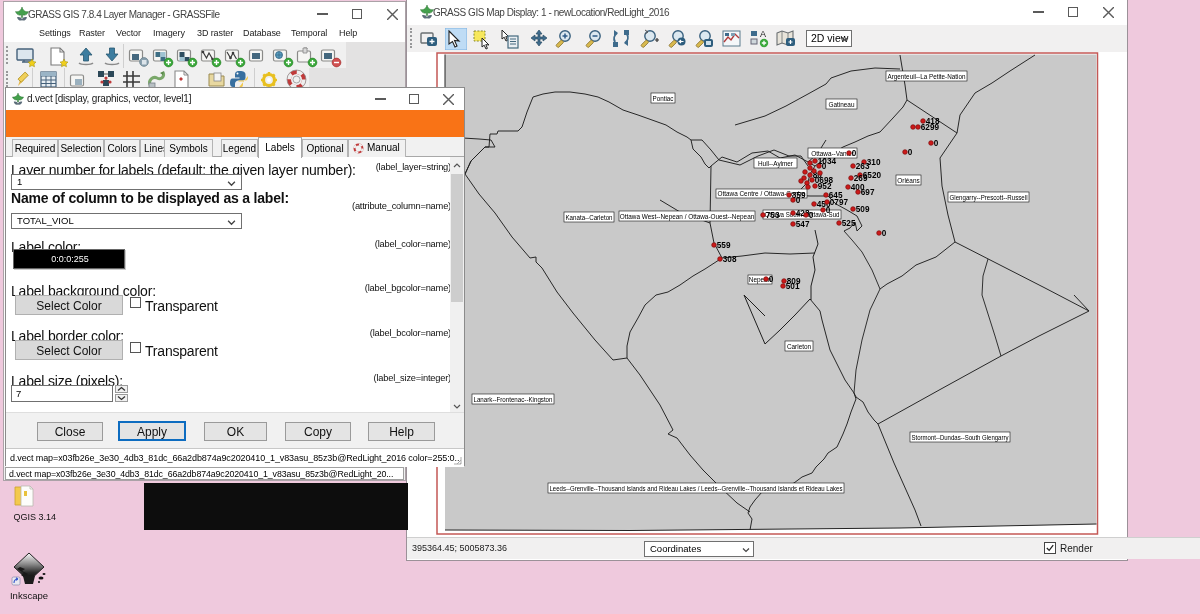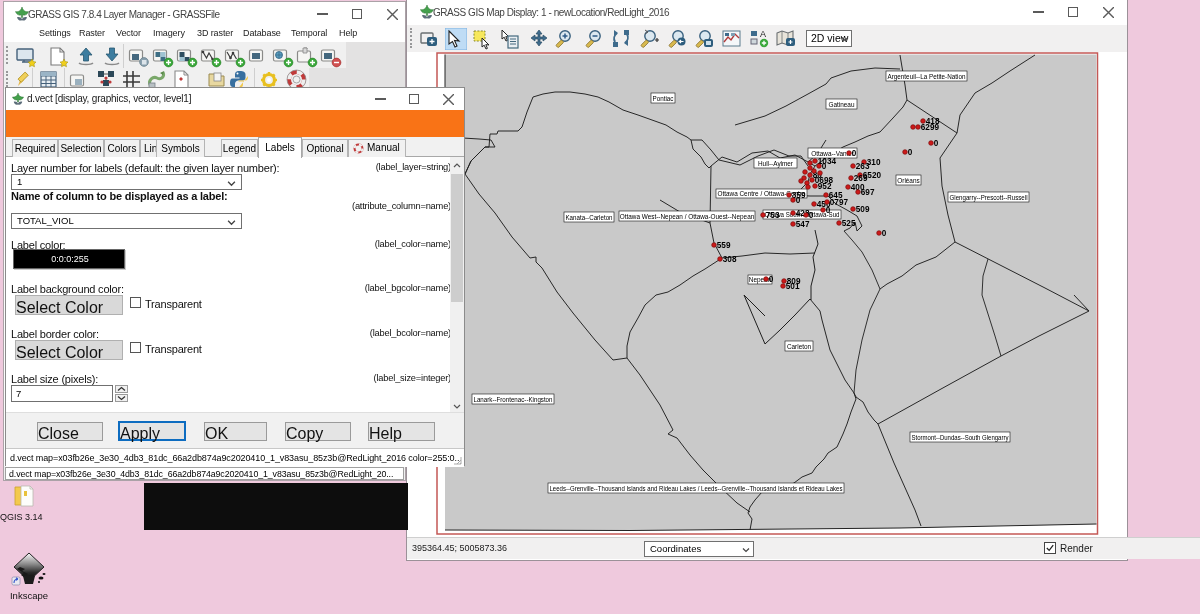--- a/index.html
+++ b/index.html
@@ -1,24 +1,24 @@
 <!DOCTYPE html>
 <html><head><meta charset="utf-8">
 <style>
 * { margin:0; padding:0; box-sizing:border-box; }
 html,body { width:1200px; height:614px; overflow:hidden; font-family:"Liberation Sans",sans-serif; }
 body { background:#efc9dd; position:relative; }
 .abs { position:absolute; }
 .tt { position:absolute; font-size:10px; color:#444; white-space:nowrap; letter-spacing:-0.45px; }
 .winbtn { position:absolute; color:#5a5a5a; }
 .mi { position:absolute; top:1px; font-size:9px; color:#1c1c1c; letter-spacing:-0.1px; }
-.lbl { position:absolute; font-size:11px; color:#101010; white-space:nowrap; letter-spacing:-0.2px; }
+.lbl { position:absolute; font-size:14px; color:#101010; white-space:nowrap; letter-spacing:-0.2px; }
 .hint { position:absolute; font-size:9.3px; color:#101010; white-space:nowrap; letter-spacing:-0.2px; }
 .combo { position:absolute; background:#fff; border:1px solid #707070; font-size:9.5px; color:#000; }
-.btn { position:absolute; background:#e1e1e1; border:1px solid #adadad; font-size:16px; color:#111; text-align:left; }
+.btn { position:absolute; background:#e1e1e1; border:1px solid #adadad; font-size:12px; color:#111; text-align:center; }
 .cb { position:absolute; width:11px; height:11px; background:#fff; border:1px solid #555; }
 </style></head>
 <body>
 <div class="abs" id="mapwin" style="left:406px;top:0;width:722px;height:561px;background:#fff;border:1px solid #9b9198;border-top:none;text-align:center;">
     <div class="abs" style="left:0;top:0;width:720px;height:25px;background:#fff;">
  <svg class="abs" style="left:13px;top:5px" width="14" height="15" viewBox="0 0 14 15">   
         <path d="M7 0 C6.2 3.5 3.5 5.2 0.5 4.6 C1.6 7.8 4.6 8.8 6.4 7.8 L6.4 10.5 L7.6 10.5 L7.6 7.8 C9.4 8.8 12.4 7.8 13.5 4.6 C10.5 5.2 7.8 3.5 7 0 Z" fill="#44a04c" stroke="#2e7034" stroke-width="0.5"></path>   
         <path d="M2 10.2 C4 9.4 6.2 10.2 7 12.2 C7.8 10.2 10 9.4 12 10.2 C11.2 13.4 8.8 14 7 13.2 C5.2 14 2.8 13.4 2 10.2 Z" fill="#5c6d79"></path> 
       </svg>
  <div class="tt" style="left:26px;top:7px;">GRASS GIS Map Display: 1 - newLocation/RedLight_2016</div>
@@ -472,21 +472,21 @@
  <div class="abs" style="left:403px;top:6px;width:10px;height:10px;border:1.5px solid #5a5a5a;"></div>
  <svg class="abs" style="left:437px;top:6px" width="11" height="11" viewBox="0 0 11 11">
         <path d="M0 0 L11 11 M11 0 L0 11" stroke="#5a5a5a" stroke-width="1.4"></path>
       </svg>
 </div>
     <div class="abs" style="left:0;top:49px;width:458px;height:20px;background:#f1f1f1;border-bottom:1px solid #a8a8a8;">
       <div class="abs" style="left:6px;top:2px;width:46px;height:18px;background:#f1f1f1;border:1px solid #b4b4b4;border-bottom:none;font-size:10px;color:#000;text-align:center;padding-top:3px;">Required</div>
       <div class="abs" style="left:52px;top:2px;width:46px;height:18px;background:#f1f1f1;border:1px solid #b4b4b4;border-bottom:none;font-size:10px;color:#000;text-align:center;padding-top:3px;">Selection</div>
       <div class="abs" style="left:98px;top:2px;width:36px;height:18px;background:#f1f1f1;border:1px solid #b4b4b4;border-bottom:none;font-size:10px;color:#000;text-align:center;padding-top:3px;">Colors</div>
       <div class="abs" style="left:134px;top:2px;width:32px;height:18px;background:#f1f1f1;border:1px solid #b4b4b4;border-bottom:none;font-size:10px;color:#000;text-align:center;padding-top:3px;">Lines</div>
-      <div class="abs" style="left:150px;top:2px;width:49px;height:18px;background:#f1f1f1;border:1px solid #b4b4b4;border-bottom:none;font-size:10px;color:#000;text-align:center;padding-top:3px;">Symbols</div>
+      <div class="abs" style="left:158px;top:2px;width:49px;height:18px;background:#f1f1f1;border:1px solid #b4b4b4;border-bottom:none;font-size:10px;color:#000;text-align:center;padding-top:3px;">Symbols</div>
       <div class="abs" style="left:215px;top:2px;width:37px;height:18px;background:#f1f1f1;border:1px solid #b4b4b4;border-bottom:none;font-size:10px;color:#000;text-align:center;padding-top:3px;">Legend</div>
       <div class="abs" style="left:252px;top:0px;width:44px;height:21px;background:#fff;border:1px solid #a8a8a8;border-bottom:none;font-size:10px;color:#000;text-align:center;padding-top:4px;z-index:2;">Labels</div>
       <div class="abs" style="left:296px;top:2px;width:46px;height:18px;background:#f1f1f1;border:1px solid #b4b4b4;border-bottom:none;font-size:10px;color:#000;text-align:center;padding-top:3px;">Optional</div>
       <div class="abs" style="left:342px;top:2px;width:58px;height:18px;background:#f1f1f1;border:1px solid #b4b4b4;border-bottom:none;font-size:10px;color:#000;padding-top:3px;">
             <svg style="position:absolute;left:4px;top:3px" width="11" height="11" viewBox="0 0 21 21">
           <circle cx="10.5" cy="10.5" r="7.5" fill="none" stroke="#c03a3a" stroke-width="4"></circle>
           <circle cx="10.5" cy="10.5" r="7.5" fill="none" stroke="#eee" stroke-width="4" stroke-dasharray="5.9 5.9"></circle>
         </svg>
             <span style="position:absolute;left:18px;top:2px;">Manual</span>
       </div>
@@ -563,21 +563,21 @@
         <path d="M8 1 L8 8 L1 8 M8 4 L4 8 M8 7 L7 8" stroke="#aaa" stroke-width="1" fill="none"></path>
       </svg>
     </div>
   </div>
 <svg class="abs" style="left:13px;top:483px" width="26" height="26" viewBox="0 0 26 26">
       <path d="M2 4 h8 l2 2 v16 h-10 Z" fill="#f3c94d" stroke="#caa22e" stroke-width="0.8"></path>
       <path d="M8 3 h9 l3 3 v17 h-12 Z" fill="#fdfdfb" stroke="#b9b9b0" stroke-width="0.8"></path>
       <path d="M17 3 v3 h3" fill="none" stroke="#b9b9b0" stroke-width="0.8"></path>
       <rect x="11" y="8" width="3" height="5" fill="#e9c23c"></rect>
     </svg>
-<div class="abs" style="left:0px;top:512px;width:56px;text-align:left;font-size:9px;color:#111;">QGIS 3.14</div>
+<div class="abs" style="left:0px;top:512px;width:56px;text-align:right;font-size:9px;color:#111;">QGIS 3.14</div>
 <svg class="abs" style="left:10px;top:551px" width="38" height="38" viewBox="0 0 38 38">
       <defs>
       <linearGradient id="inkg" x1="0" y1="0" x2="0" y2="1">
         <stop offset="0" stop-color="#fbfbfb"></stop>
         <stop offset="0.4" stop-color="#8a8a8a"></stop>
         <stop offset="0.7" stop-color="#2a2a2a"></stop>
         <stop offset="1" stop-color="#000"></stop>
       </linearGradient>
     </defs>
       <path d="M19 2 L34 16 L19 30 L4 16 Z" fill="url(#inkg)" stroke="#222" stroke-width="1"></path>

